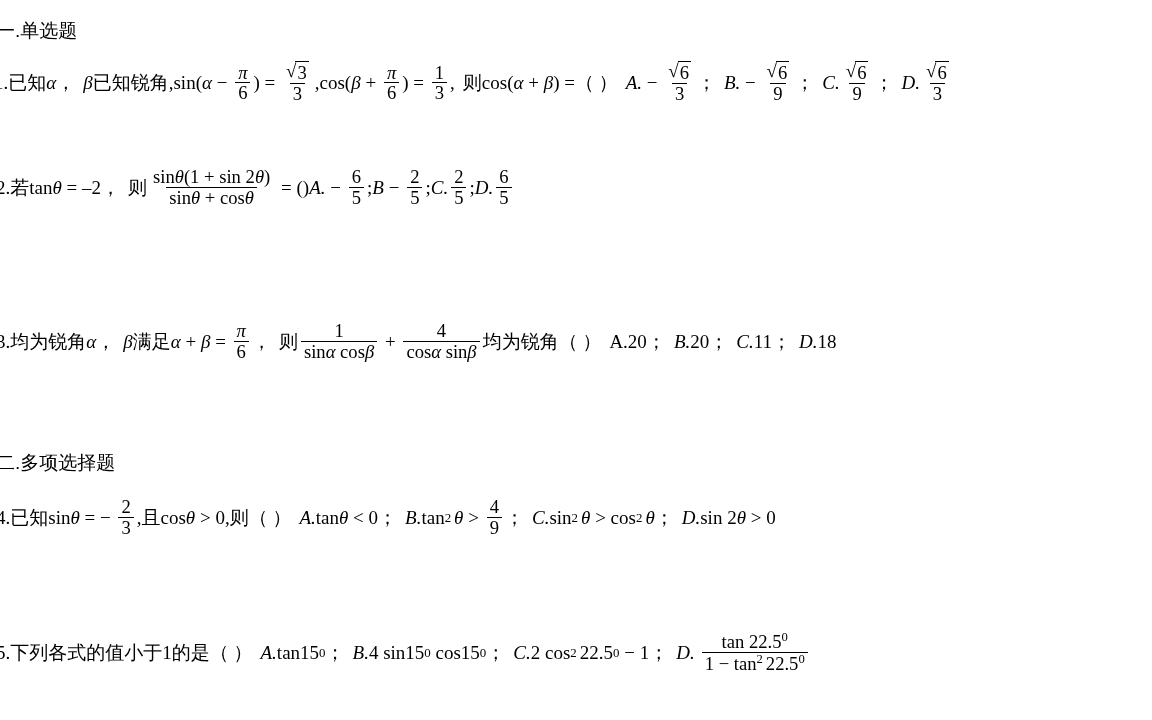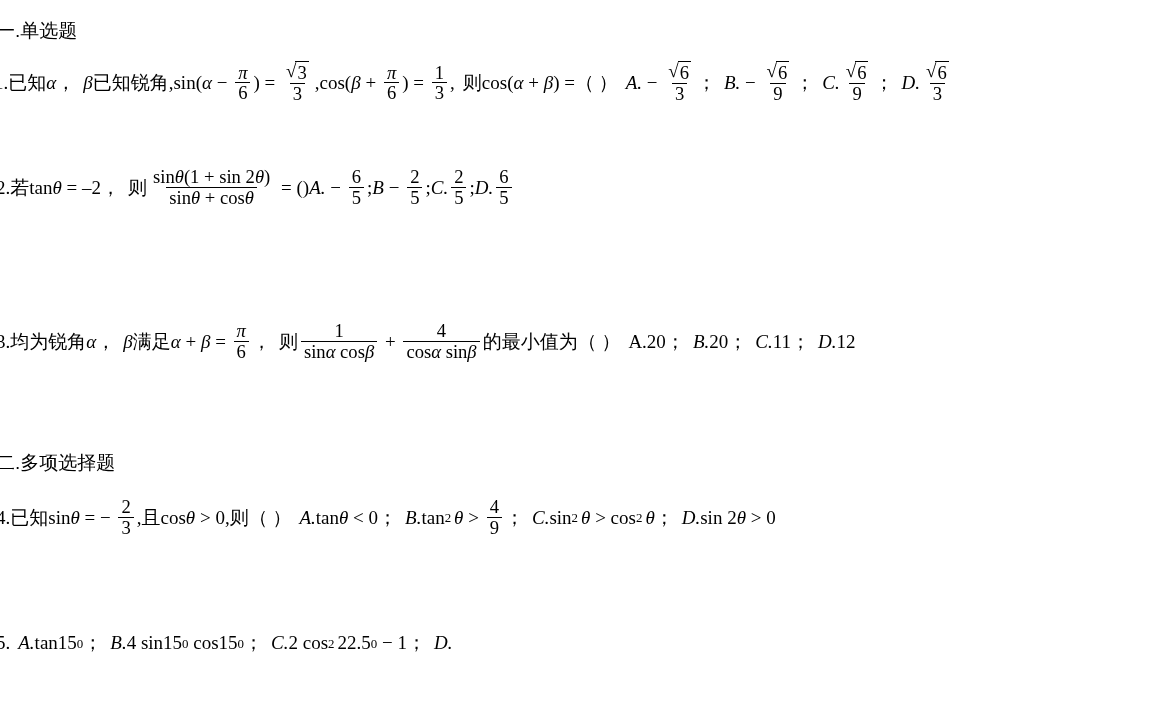--- a/index.html
+++ b/index.html
@@ -289,32 +289,32 @@
         <span class="frac">
             <span class="num rm">1</span>
             <span class="den"><span class="rm">sin</span><span class="it">α</span><span class="rm">&nbsp;cos</span><span class="it">β</span></span>
           </span>
         <span class="rm">&nbsp;+&nbsp;</span>
         <span class="frac">
             <span class="num rm">4</span>
             <span class="den"><span class="rm">cos</span><span class="it">α</span><span class="rm">&nbsp;sin</span><span class="it">β</span></span>
           </span>
       </span>
-      <span class="cn">的最小值为（ ）</span>
+      <span class="cn">均为锐角（ ）</span>
         <span class="sp"></span>
       <span class="rm">A.20；</span>
         <span class="sp"></span>
       <span class="opt">B.</span>
         <span class="rm">20；</span>
         <span class="sp"></span>
       <span class="opt">C.</span>
         <span class="rm">11；</span>
         <span class="sp"></span>
       <span class="opt">D.</span>
-        <span class="rm">12</span>
+        <span class="rm">18</span>
     </span>
   </div>
 
   <div class="section-head" id="sec2">二.多项选择题</div>
 
   <div class="q" id="q4">
     <span class="row">
       <span class="rm">4.</span>
       <span class="cn">已知</span>
       <span class="row">
@@ -374,20 +374,21 @@
           <span class="rm">sin&nbsp;2</span>
           <span class="it">θ</span>
           <span class="rm">&nbsp;&gt;&nbsp;0</span>
         </span>
     </span>
   </div>
 
   <div class="q" id="q5">
     <span class="row">
       <span class="rm">5.</span>
+      <span class="cn">下列各式的值小于1的是（ ）</span>
         <span class="sp"></span>
       <span class="row">
           <span class="opt">A.</span>
           <span class="rm">tan15</span>
           <span class="deg rm">0</span>
           <span class="rm">；</span>
         </span>
         <span class="sp"></span>
       <span class="row">
           <span class="opt">B.</span>
@@ -404,17 +405,21 @@
           <span class="sup rm">2</span>
           <span class="sp" style="width:3px"></span>
           <span class="rm">22.5</span>
           <span class="deg rm">0</span>
           <span class="rm">&nbsp;−&nbsp;1；</span>
         </span>
         <span class="sp"></span>
       <span class="row">
           <span class="opt">D.</span>
           <span class="sp" style="width:4px"></span>
+          <span class="frac">
+            <span class="num"><span class="rm">tan&nbsp;22.5</span><span class="deg rm">0</span></span>
+            <span class="den"><span class="rm">1&nbsp;−&nbsp;tan</span><span class="sup rm">2</span><span class="sp" style="width:3px"></span><span class="rm">22.5</span><span class="deg rm">0</span></span>
+          </span>
         </span>
     </span>
   </div>
 
 </div>
 
 </body></html>

